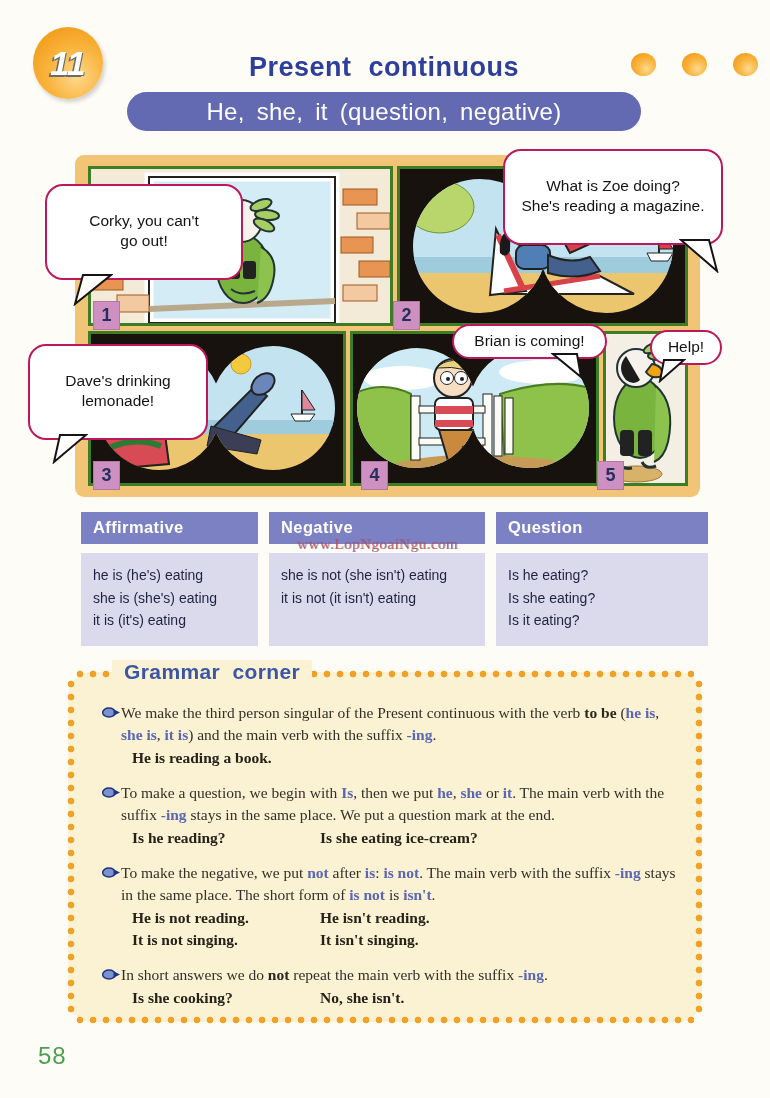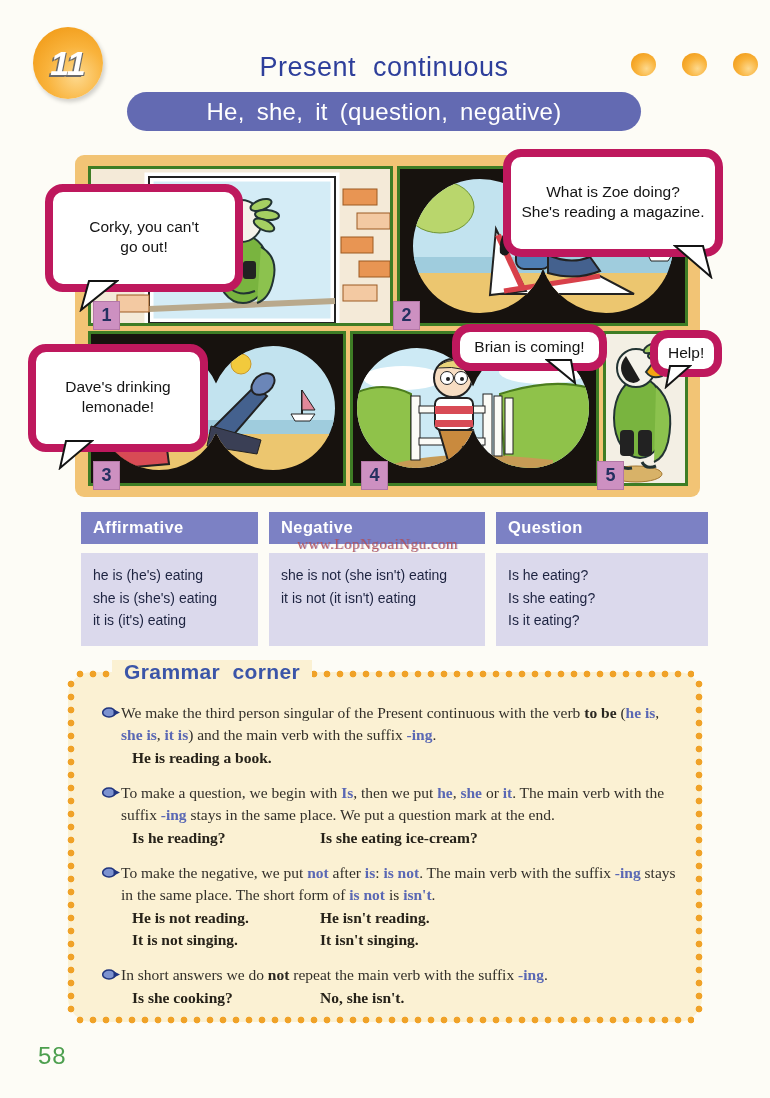--- a/index.html
+++ b/index.html
@@ -16,21 +16,21 @@
     background:radial-gradient(circle at 62% 68%, #fdd98e 0%, #f9b33c 45%, #ee920a 100%);
     display:flex; align-items:center; justify-content:center;
     box-shadow:2px 3px 4px rgba(0,0,0,.18);
   }
   .unit-badge span {
     color:#fff; font-weight:bold; font-style:italic; font-size:34px;
     text-shadow:-2px 2px 0 #6a6a6a, 1px 1px 0 #6a6a6a;
   }
   .page-title {
     position:absolute; left:0; right:2px; top:52px; text-align:center;
-    font-size:27px; font-weight:normal; color:#2e3f9b; word-spacing:9px; letter-spacing:.5px;
+    font-size:27px; font-weight:bold; color:#2e3f9b; word-spacing:9px; letter-spacing:.5px;
   }
   .hdr-dots { position:absolute; right:12px; top:53px; display:flex; gap:26px; }
   .hdr-dot {
     width:25px; height:23px; border-radius:50%;
     background:radial-gradient(circle at 62% 68%, #fdd98e 0%, #f9b33c 45%, #ee920a 100%);
   }
   .subtitle-banner {
     position:absolute; left:127px; top:92px; width:514px; height:39px;
     background:#636ab2; border-radius:20px;
     display:flex; align-items:center; justify-content:center;
@@ -57,21 +57,21 @@
     position:absolute; left:2px; bottom:-7px; width:27px; height:29px;
     background:#cd90c1; border:1px solid #b377a6;
     display:flex; align-items:center; justify-content:center;
     color:#253060; font-weight:bold; font-size:18px; z-index:5;
   }
   .p2 .panel-num { left:-7px; }
   .p4 .panel-num { left:8px; }
   .p5 .panel-num { left:-9px; }
 
   .bubble {
-    position:absolute; background:#fff; border:8px solid #be185d; border-radius:18px;
+    position:absolute; background:#fff; border:2px solid #be185d; border-radius:18px;
     padding:5px 10px 6px; text-align:center; font-size:15.5px; color:#141414;
     white-space:pre-line; line-height:1.3; z-index:10;
   }
   .tail { position:absolute; z-index:11; }
   .b1 { left:45px;  top:36px;  width:198px; }
   .b2 { left:503px; top:1px;   width:220px; }
   .b3 { left:28px;  top:196px; width:180px; }
   .b4 { left:452px; top:176px; width:155px; white-space:nowrap; }
   .b5 { left:650px; top:182px; width:72px;  white-space:nowrap; }
 

